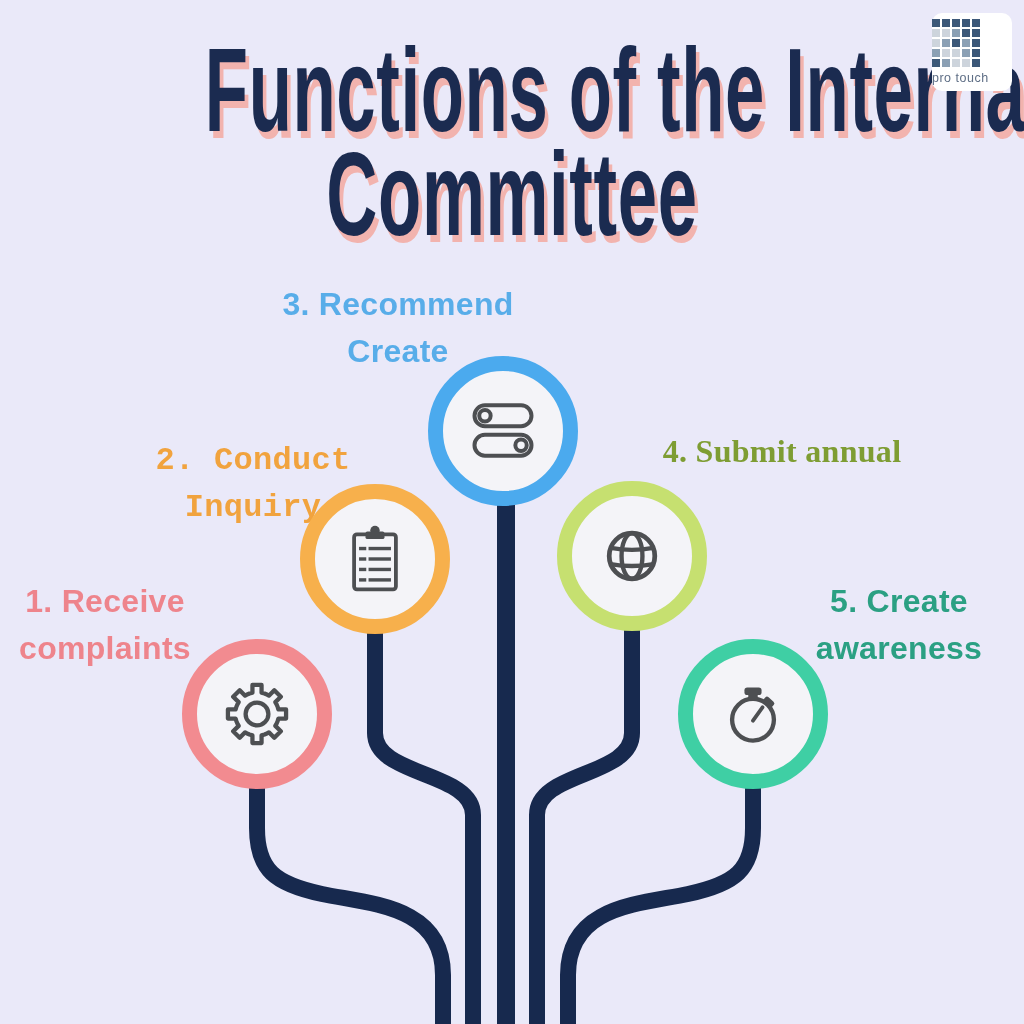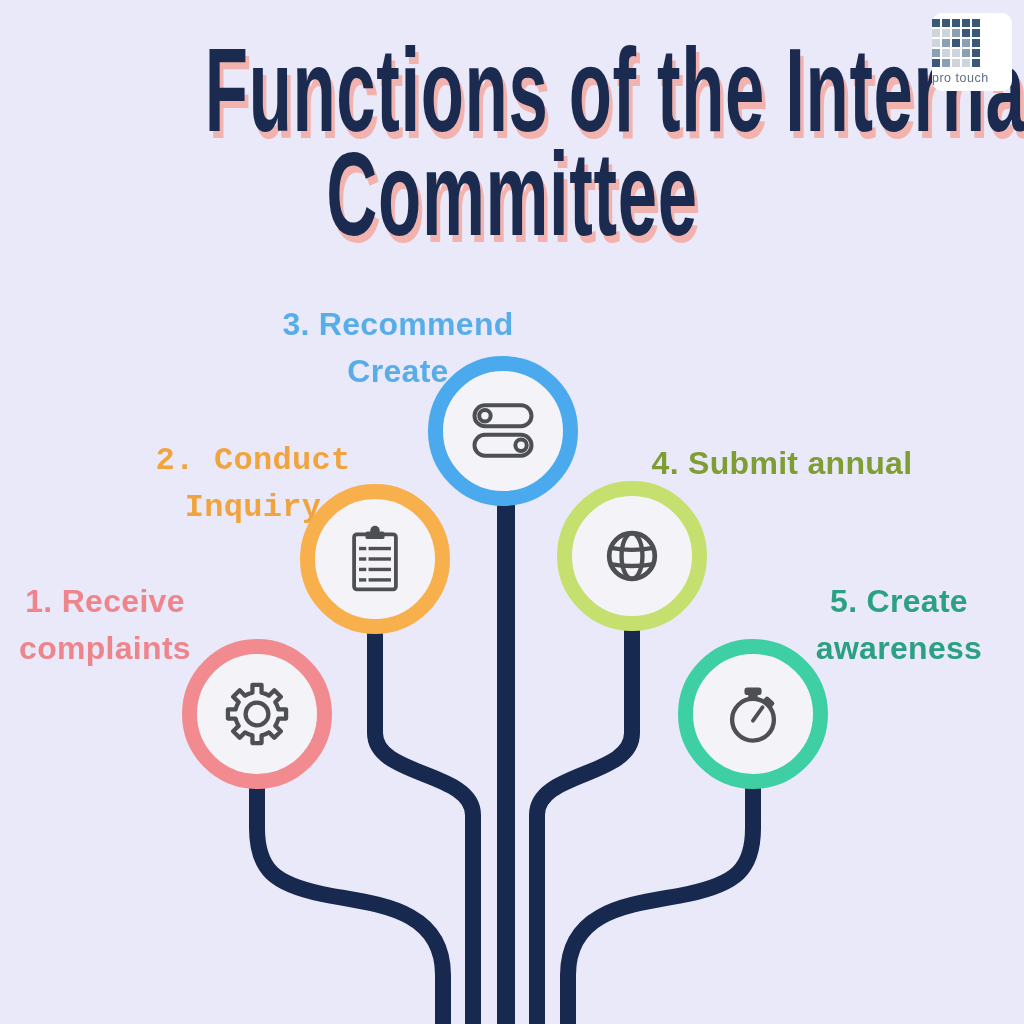--- a/index.html
+++ b/index.html
@@ -50,22 +50,22 @@
   .icon { width:76px; height:76px; }
   .icon * { stroke:currentColor; }
   
   .label {
     position:absolute; width:330px; text-align:center; z-index:2;
     font-size:32px; line-height:47px; font-weight:bold; letter-spacing:0.3px;
   }
   .label span { display:block; }
   .label1 { left:-60px; top:578px; }
   .label2 { left:88px;  top:437px;font-family:Liberation Mono, monospace; }
-  .label3 { left:233px; top:281px;margin-top:20px; }
-  .label4 { left:617px; top:440px; }
+  .label3 { left:233px; top:281px; }
+  .label4 { left:617px; top:428px;font-family:Liberation Serif, serif; }
   .label5 { left:734px; top:578px; }
 </style>
 </head>
 <body>
 
 <div class="canvas" style="background-color: rgb(234, 233, 249);">
 
   <svg class="stems" width="1024" height="1024" viewBox="0 0 1024 1024" style="color: rgb(23, 41, 78);">
     <path stroke-width="16" d="M 257 714 L 257 828 C 257 870 275 884 322 894 C 369 904 443 905 443 975 L 443 1026"></path>
     <path stroke-width="16" d="M 375 559 L 375 733 C 375 777 473 771 473 815 L 473 1026"></path>

